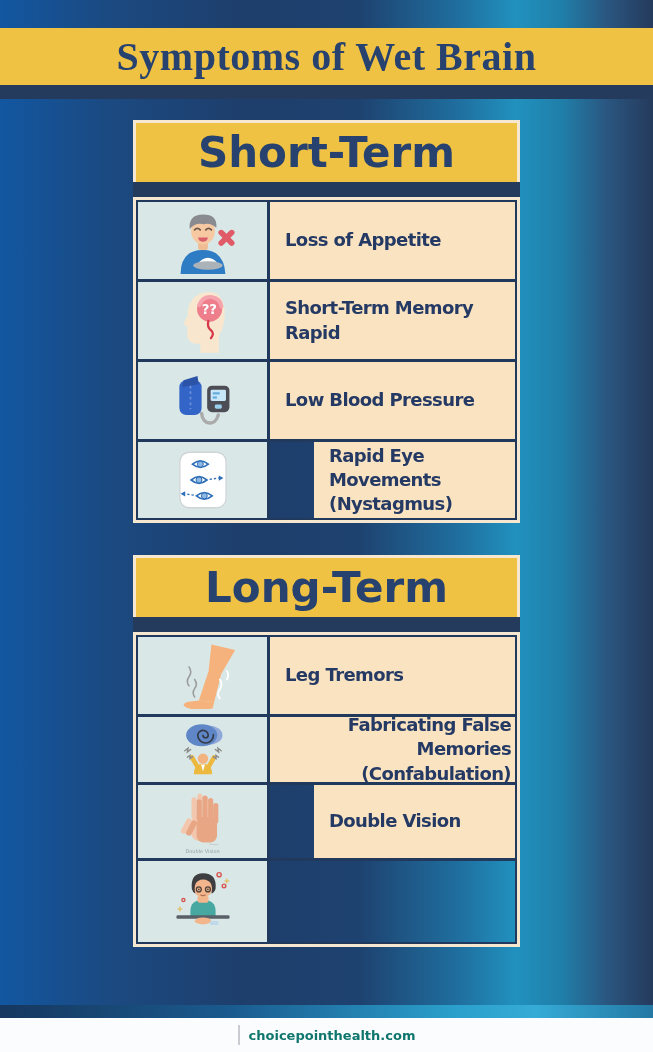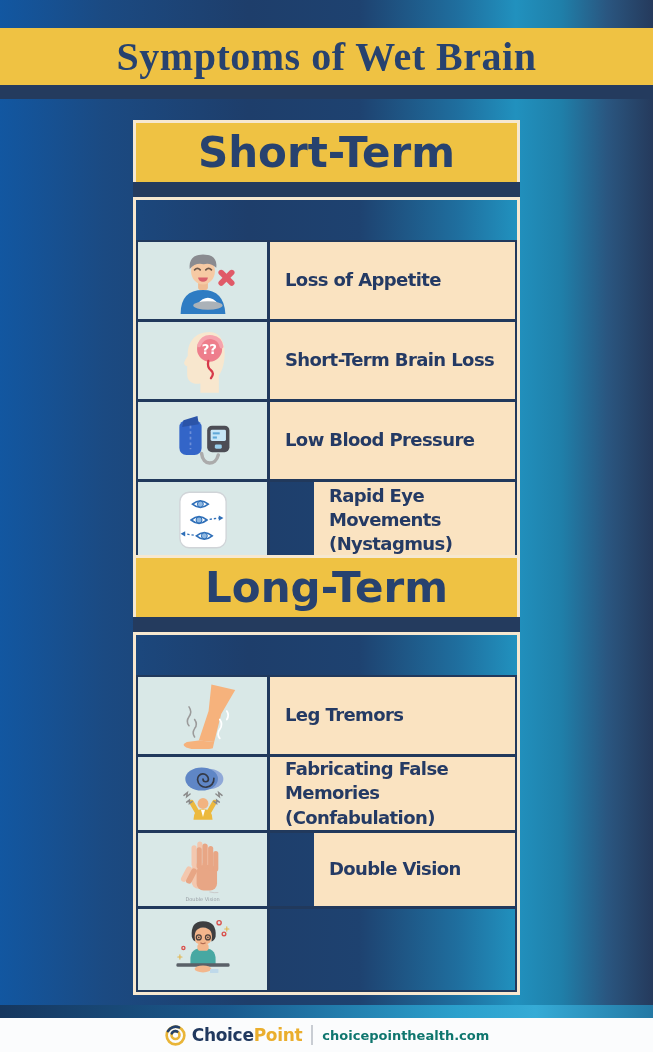--- a/index.html
+++ b/index.html
@@ -20,31 +20,31 @@
 
   
   .card{ position:absolute; left:133px; width:387px; }
   .card--short{ top:120px; }
   .card--long{ top:555px; }
   .card-header{ height:62px; background:#EFC243; border:3px solid #F6E8D0; border-bottom:none;
     display:flex; align-items:center; justify-content:center; }
   .card-header-title{ font-size:42px; font-weight:bold; color:#27426F; }
   .card-shadow{ height:15px; background:#243B5E; }
   .card-table{ border:3px solid #F6E8D0; }
-  .card-table-inner{ border:2px solid #21395C;margin-top:40px; }
+  .card-table-inner{ border:2px solid #21395C; }
   .row{ display:flex; border-bottom:3px solid #21395C; }
   .row:last-child{ border-bottom:none; }
   .icon-cell{ width:132px; flex:none; background:#D9E8E7;
     display:flex; flex-direction:column; align-items:center; justify-content:center;
     border-right:3px solid #21395C; }
   .text-cell{ flex:1; background:#FAE3C1; display:flex; align-items:center;
     padding:4px 4px 4px 15px; }
   .row-label{ font-size:18px; font-weight:bold; color:#243A64;
     letter-spacing:-0.6px; line-height:1.35; }
-  .r80{ height:80px; } .r76{ height:76px;gap:44px; } .r86{ height:76px; } .r81{ height:81px; }
+  .r80{ height:80px; } .r76{ height:76px;gap:44px; } .r86{ height:68px;text-align:right; } .r81{ height:81px; }
   .icon-caption{ font-size:5px; color:#9AA0A6; line-height:1; }
 
   
   .bottom-shine{ position:absolute; left:0; right:0; bottom:34px; height:13px;
     background:linear-gradient(90deg,#16375F 0%,#1A5A8E 35%,#2BA0CC 70%,#35ABD6 82%,#2478A4 100%); }
   .footer{ position:absolute; left:0; right:0; bottom:0; height:34px; background:#FBFCFD;
     display:flex; align-items:center; justify-content:center; gap:9px; }
   .brand{ display:flex; align-items:center; gap:5px; }
   .brand-word{ font-size:17px; font-weight:bold; color:#21395F; letter-spacing:-0.3px; }
   .brand-word--point{ color:#EAAE2D; }
@@ -96,21 +96,21 @@
           <div class="icon-cell">
             <svg width="66" height="66" viewBox="0 0 100 100">
               <path d="M60,6 C36,6 26,24 27,42 C22,50 18,55 26,58 L26,70 C26,82 36,86 46,84 L46,98 L74,98 L74,72 C86,58 90,6 60,6 Z" fill="#F8E7CE"></path>
               <circle cx="60" cy="32" r="19" fill="#EE7E8C"></circle>
               <path d="M44,26 Q50,12 64,14 Q76,16 78,28" stroke="#F5A3AD" stroke-width="6" fill="none" stroke-linecap="round"></path>
               <path d="M58,50 q-2,10 4,14 q6,5 0,12" stroke="#D63A4A" stroke-width="3.5" fill="none" stroke-linecap="round"></path>
               <text x="48" y="40" font-size="20" font-weight="bold" fill="#FFFFFF" font-family="DejaVu Sans, sans-serif">??</text>
             </svg>
           </div>
           <div class="text-cell">
-            <div class="row-label">Short-Term Brain Loss</div>
+            <div class="row-label">Short-Term Memory Rapid</div>
           </div>
         </div>
 
         <div class="row r80">
           <div class="icon-cell">
             <svg width="70" height="64" viewBox="0 0 100 92">
               <path d="M48,64 C50,82 68,82 72,66" stroke="#ABABAB" stroke-width="5" fill="none" stroke-linecap="round"></path>
               <rect x="16" y="16" width="32" height="50" rx="10" fill="#3365C8"></rect>
               <path d="M22,16 L42,10 L44,22 L20,26 Z" fill="#2B54A8"></path>
               <line x1="32" y1="24" x2="32" y2="58" stroke="#6E8FD8" stroke-width="2.5" stroke-dasharray="4,4"></line>
@@ -268,28 +268,17 @@
             </svg>
           </div>
         </div>
 
       </div>
     </div>
   </div>
 
   <div class="bottom-shine"></div>
   <div class="footer">
-    <div class="brand">
-      <svg width="23" height="23" viewBox="0 0 26 26">
-        <circle cx="13" cy="13" r="10" fill="none" stroke="#E9B538" stroke-width="3"></circle>
-        <path d="M4.5,8 A10,10 0 0,1 17,3.8" fill="none" stroke="#23406B" stroke-width="3" stroke-linecap="round"></path>
-        <circle cx="13" cy="12.5" r="4.5" fill="none" stroke="#E9B538" stroke-width="3"></circle>
-        <path d="M8.8,10.5 A4.5,4.5 0 0,1 15,8.6" fill="none" stroke="#23406B" stroke-width="3" stroke-linecap="round"></path>
-      </svg>
-      <div>
-        <span class="brand-word">Choice</span><span class="brand-word brand-word--point">Point</span>
-      </div>
-    </div>
     <div class="footer-divider"></div>
     <div class="site">choicepointhealth.com</div>
   </div>
 
 </div>
 
 </body></html>

